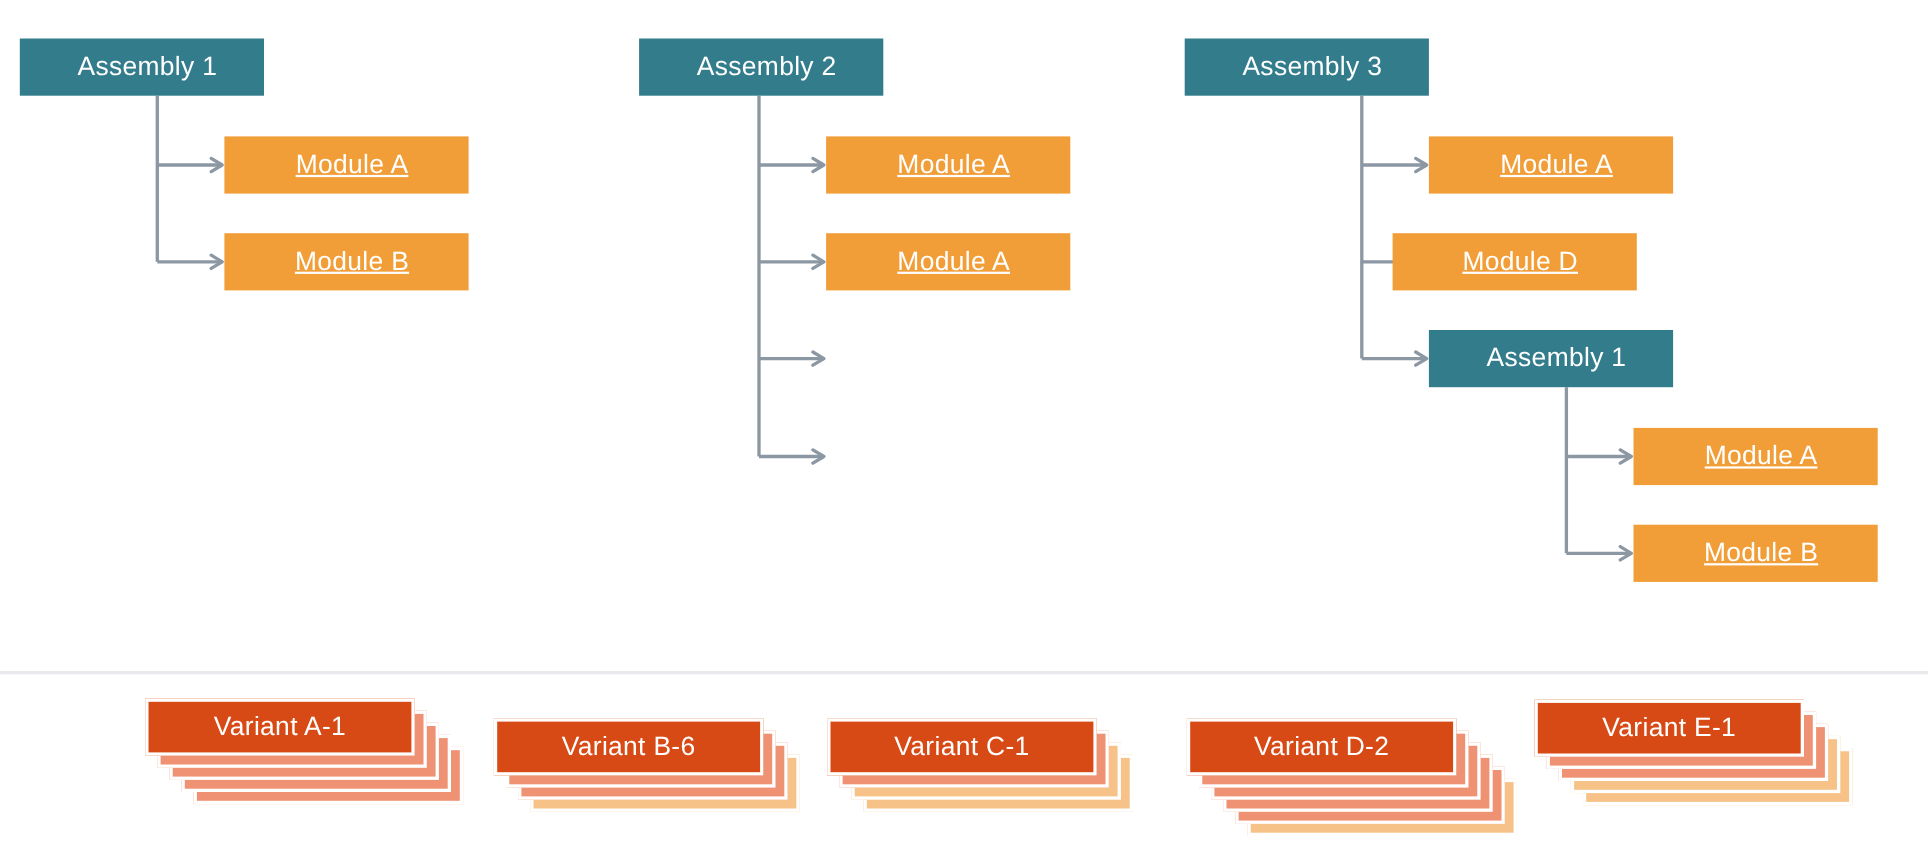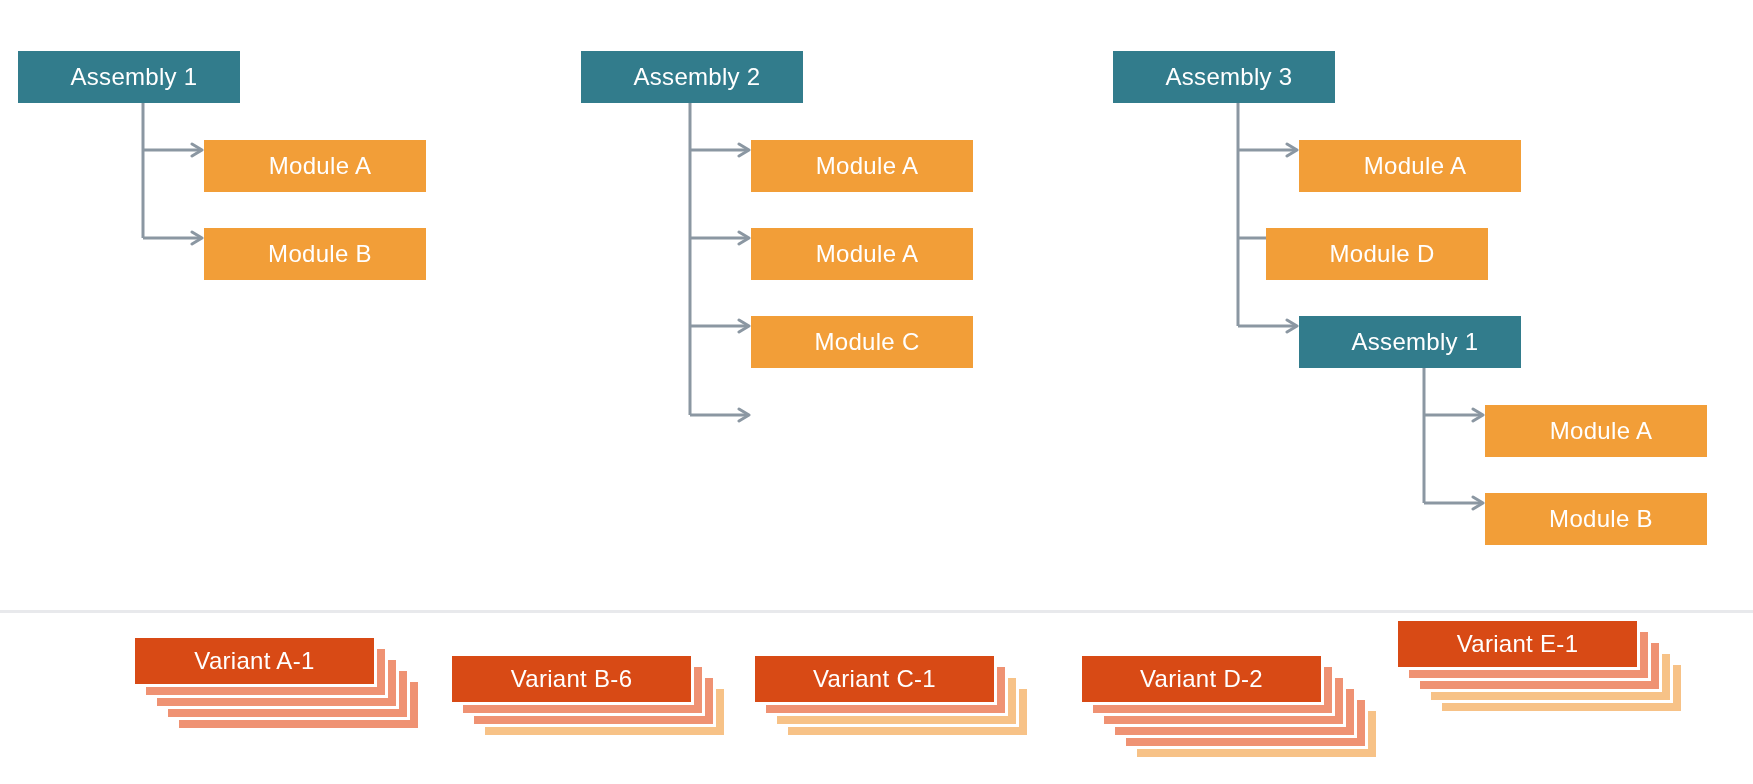--- a/index.html
+++ b/index.html
@@ -23,24 +23,23 @@
     height: 52px;
     box-sizing: border-box;
     display: flex;
     align-items: center;
     justify-content: center;
     padding-left: 10px; 
     color: var(--label-text, #ffffff);
     font-size: 24px;
     letter-spacing: 0.3px;
     white-space: nowrap;
-    margin-top: 16px;
   }
   .assembly { background: var(--assembly, #327C8C); }
-  .module   { background: var(--module,  #F29E38); }
+  .module   { background: var(--module,  #F29E38); text-decoration: underline; }
   .divider {
     position: absolute;
     left: 0; top: 610px;
     width: 100%; height: 3px;
     background: var(--divider, #E8E9EC);
   }
   .variant-stack {
     position: absolute;
     width: 245px;
     height: 52px;
@@ -114,25 +113,22 @@
 
   <div class="node assembly" style="left:581px; top:35px">
     <span>Assembly 2</span>
   </div>
   <div class="node module" style="left:751px; top:124px">
     <span>Module A</span>
   </div>
   <div class="node module" style="left:751px; top:212px">
     <span>Module A</span>
   </div>
-  <div class="node module" style="left:751px; top:300px">
-    <span>Module C</span>
-  </div>
 
-  <div class="node assembly" style="left:1113px; top:35px">
+  <div class="node assembly" style="left:1077px; top:35px">
     <span>Assembly 3</span>
   </div>
   <div class="node module" style="left:1299px; top:124px">
     <span>Module A</span>
   </div>
   <div class="node module" style="left:1266px; top:212px">
     <span>Module D</span>
   </div>
   <div class="node assembly" style="left:1299px; top:300px">
     <span>Assembly 1</span>
@@ -174,21 +170,21 @@
   <div class="variant-stack" style="left:1079px; top:653px">
     <div class="variant-main">
       <span>Variant D-2</span>
     </div>
   <div class="stack-card" style="left: 11px; top: 11px; z-index: 4; background: rgb(239, 146, 115);"></div>
       <div class="stack-card" style="left: 22px; top: 22px; z-index: 3; background: rgb(239, 146, 115);"></div>
       <div class="stack-card" style="left: 33px; top: 33px; z-index: 2; background: rgb(239, 146, 115);"></div>
       <div class="stack-card" style="left: 44px; top: 44px; z-index: 1; background: rgb(239, 146, 115);"></div>
       <div class="stack-card" style="left: 55px; top: 55px; z-index: 0; background: rgb(247, 194, 135);"></div>
     </div>
-  <div class="variant-stack" style="left:1395px; top:618px">
+  <div class="variant-stack" style="left:1395px; top:636px">
     <div class="variant-main">
       <span>Variant E-1</span>
     </div>
   <div class="stack-card" style="left: 11px; top: 11px; z-index: 4; background: rgb(239, 146, 115);"></div>
       <div class="stack-card" style="left: 22px; top: 22px; z-index: 3; background: rgb(239, 146, 115);"></div>
       <div class="stack-card" style="left: 33px; top: 33px; z-index: 2; background: rgb(247, 194, 135);"></div>
       <div class="stack-card" style="left: 44px; top: 44px; z-index: 1; background: rgb(247, 194, 135);"></div>
     </div>
 
 </div>

